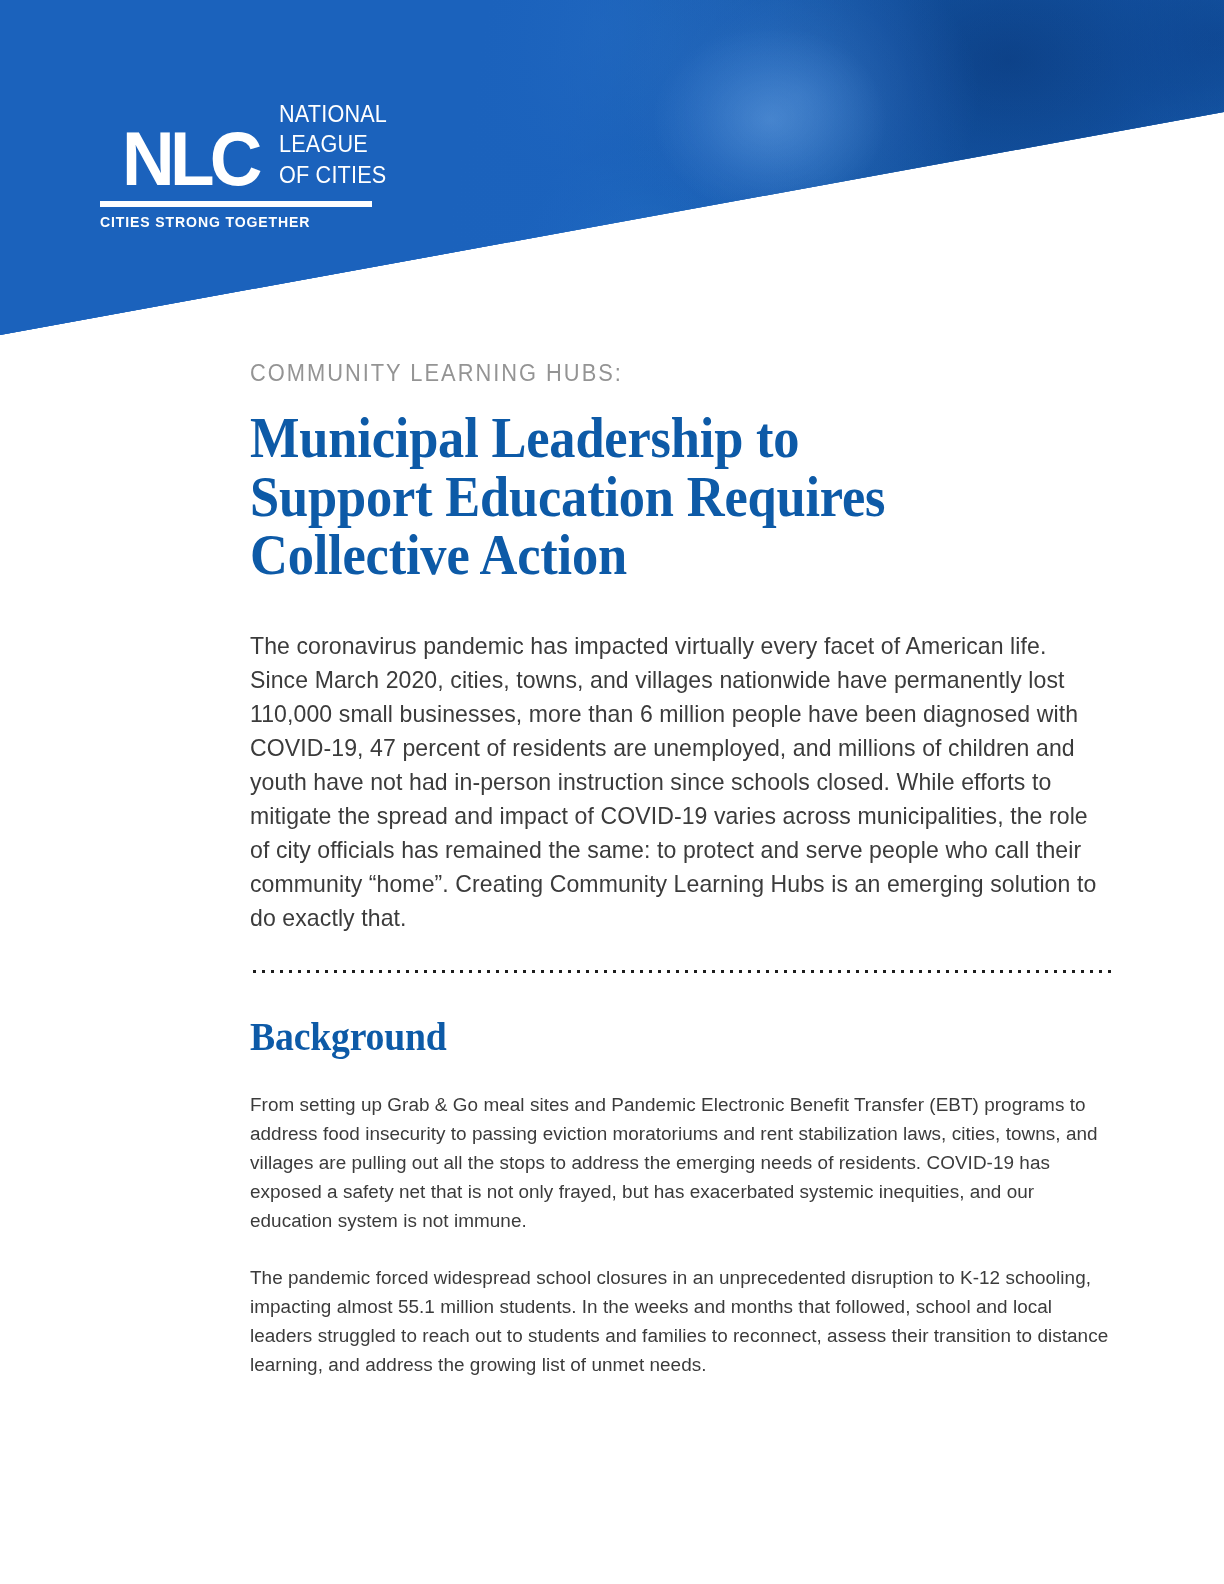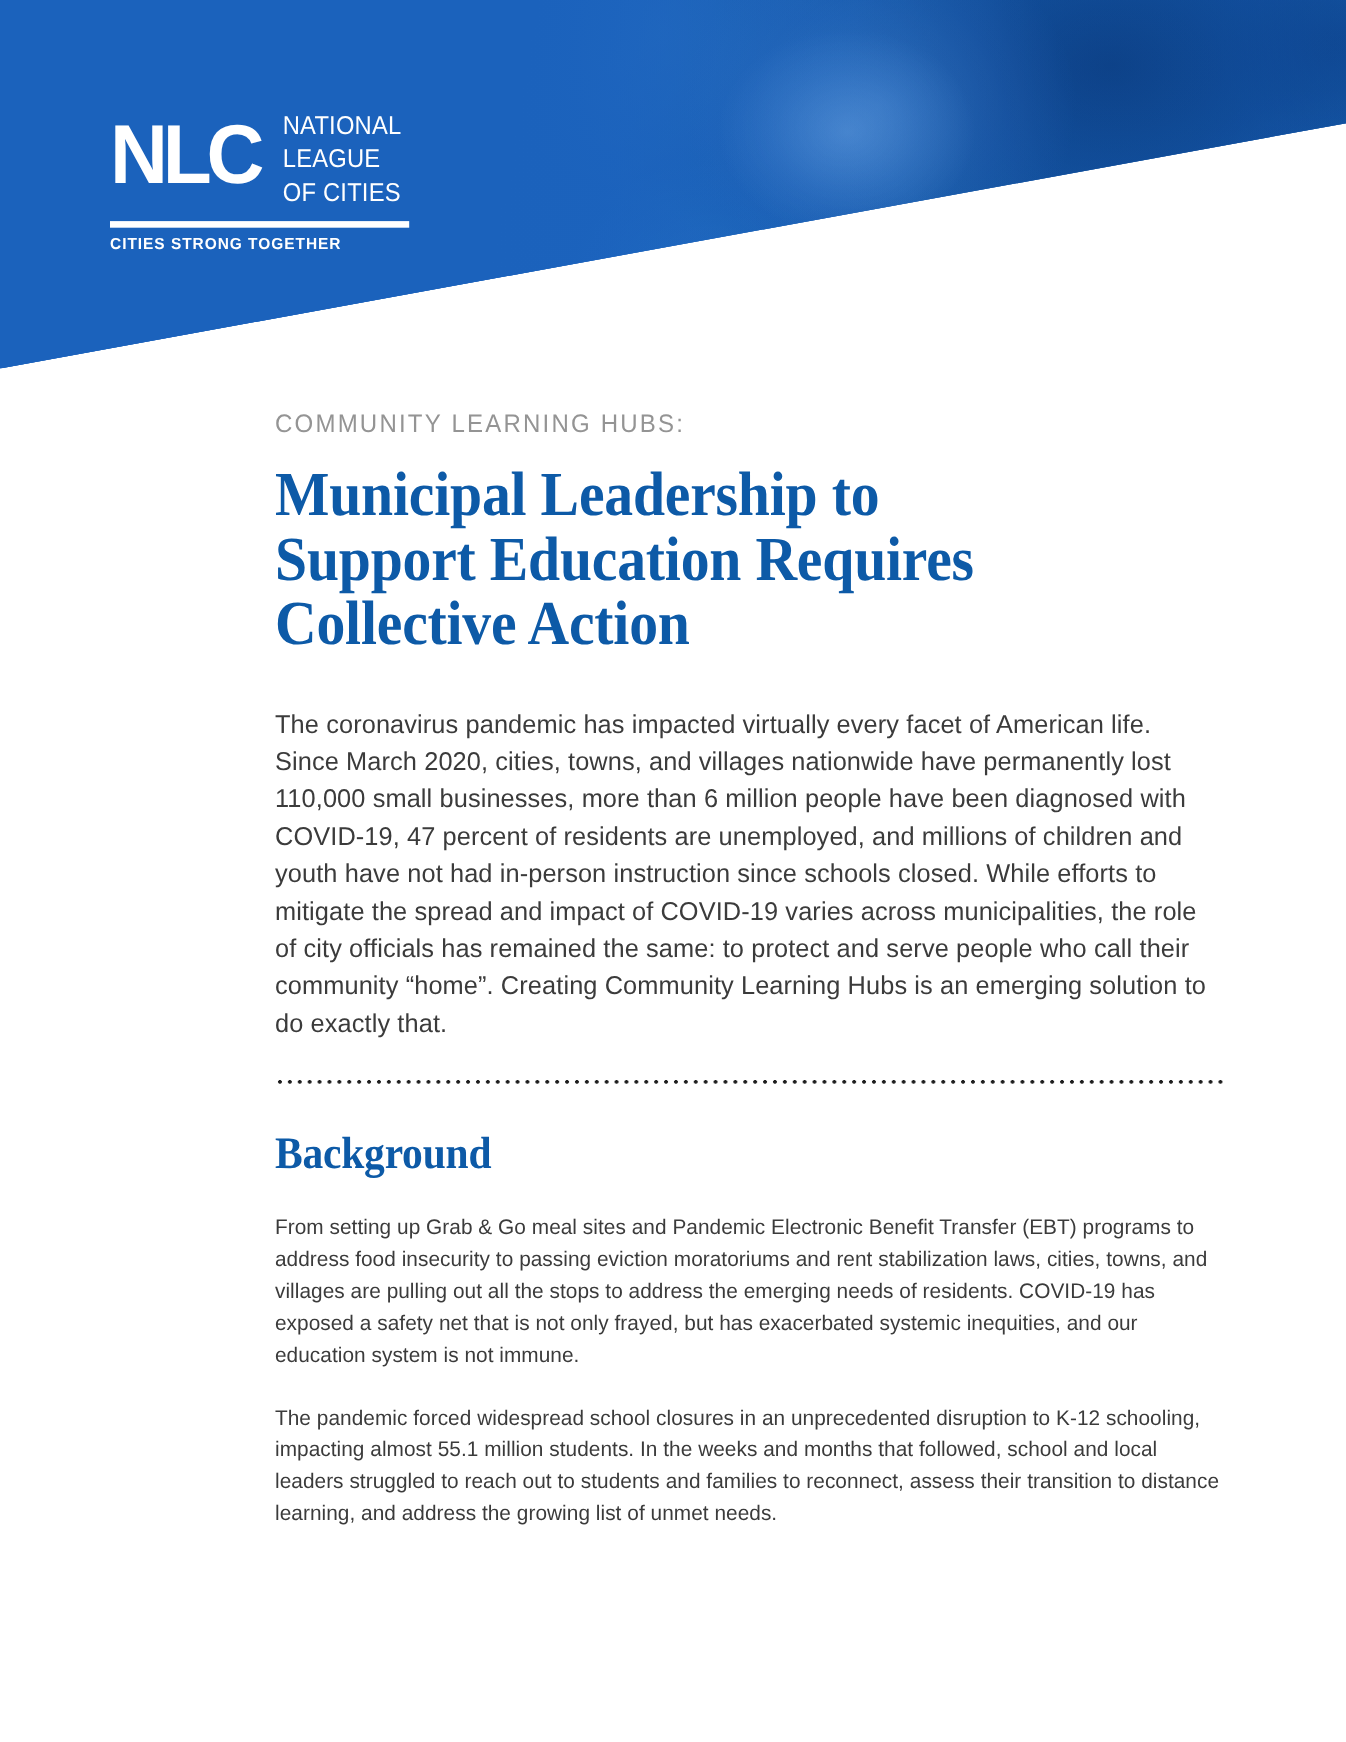--- a/index.html
+++ b/index.html
@@ -75,21 +75,22 @@
 
   
   .logo {
     position: absolute;
     left: 100px;
     top: 92px;
     width: 290px;
   }
   .logo-row {
     display: flex;
-    align-items: center;
+    align-items: flex-end;
+    margin-left: 22px;
   }
   .logo-mark {
     color: #ffffff;
     font-family: "Liberation Sans", sans-serif;
     font-weight: 700;
     font-size: 76px;
     line-height: 0.82;
     letter-spacing: -5px;
     font-stretch: condensed;
     transform: scaleX(0.96);
@@ -124,21 +125,21 @@
     letter-spacing: 0.9px;
     transform: scaleX(0.97);
     transform-origin: left top;
     white-space: nowrap;
   }
 
   
   .content {
     position: absolute;
     left: 250px;
-    top: 372px;
+    top: 360px;
     width: 868px;
   }
   .eyebrow {
     color: #949494;
     font-family: "Liberation Sans", sans-serif;
     font-weight: 400;
     font-size: 23px;
     letter-spacing: 2.1px;
     transform: scaleX(0.95);
     transform-origin: left center;

